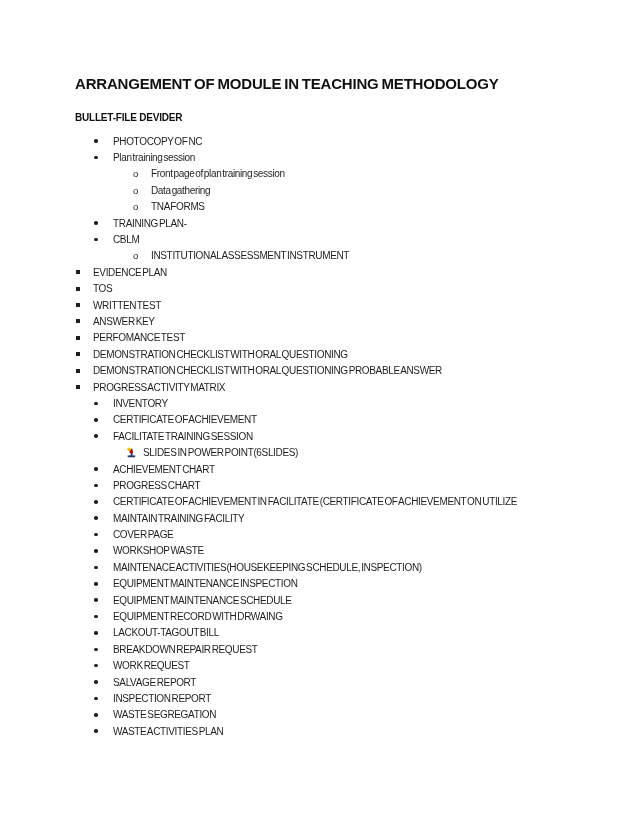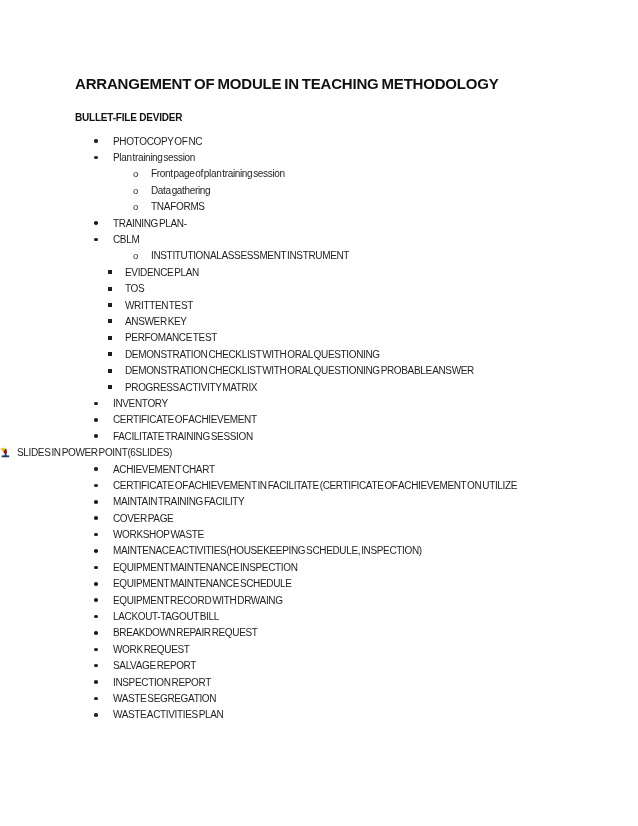--- a/index.html
+++ b/index.html
@@ -57,23 +57,23 @@
     display: inline-flex;
     align-items: center;
     justify-content: flex-start;
     flex: 0 0 auto;
   }
   
   .lv1 { padding-left: 94px; }
   .lv1 .bullet { width: 19px; }
   .lv2 { padding-left: 133px; }
   .lv2 .bullet { width: 18px; }
-  .lv3 { padding-left: 108px; }
+  .lv3 { padding-left: 76px; }
   .lv3 .bullet { width: 17px; }
-  .lva { }
+  .lva { padding-left: 126px; }
   .lva .bullet { width: 17px; }
 
   .b-disc {
     width: 3.6px;
     height: 3.6px;
     border-radius: 50%;
     background: #1f1f1f;
   }
   .b-circle {
     font-size: 9.5px;
@@ -224,20 +224,26 @@
       <div class="row lv1">
         <span class="bullet">
           <span class="b-disc"></span>
         </span>
         <span class="txt">ACHIEVEMENT CHART</span>
       </div>
       <div class="row lv1">
         <span class="bullet">
           <span class="b-disc"></span>
         </span>
+        <span class="txt">PROGRESS CHART</span>
+      </div>
+      <div class="row lv1">
+        <span class="bullet">
+          <span class="b-disc"></span>
+        </span>
         <span class="txt">CERTIFICATE OF ACHIEVEMENT IN FACILITATE (CERTIFICATE OF ACHIEVEMENT ON UTILIZE</span>
       </div>
       <div class="row lv1">
         <span class="bullet">
           <span class="b-disc"></span>
         </span>
         <span class="txt">MAINTAIN TRAINING FACILITY</span>
       </div>
       <div class="row lv1">
         <span class="bullet">

